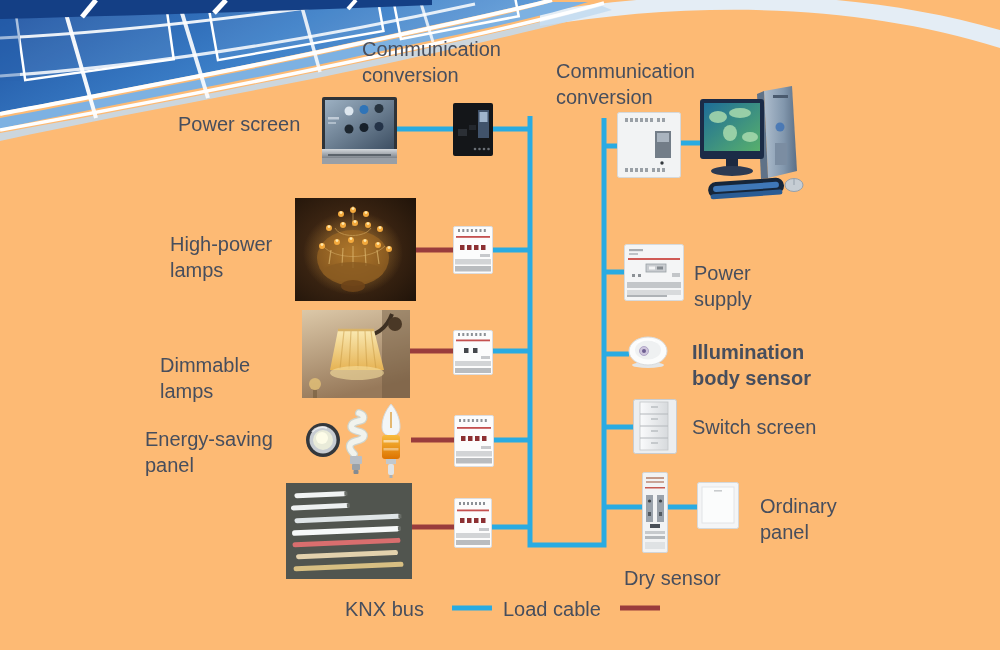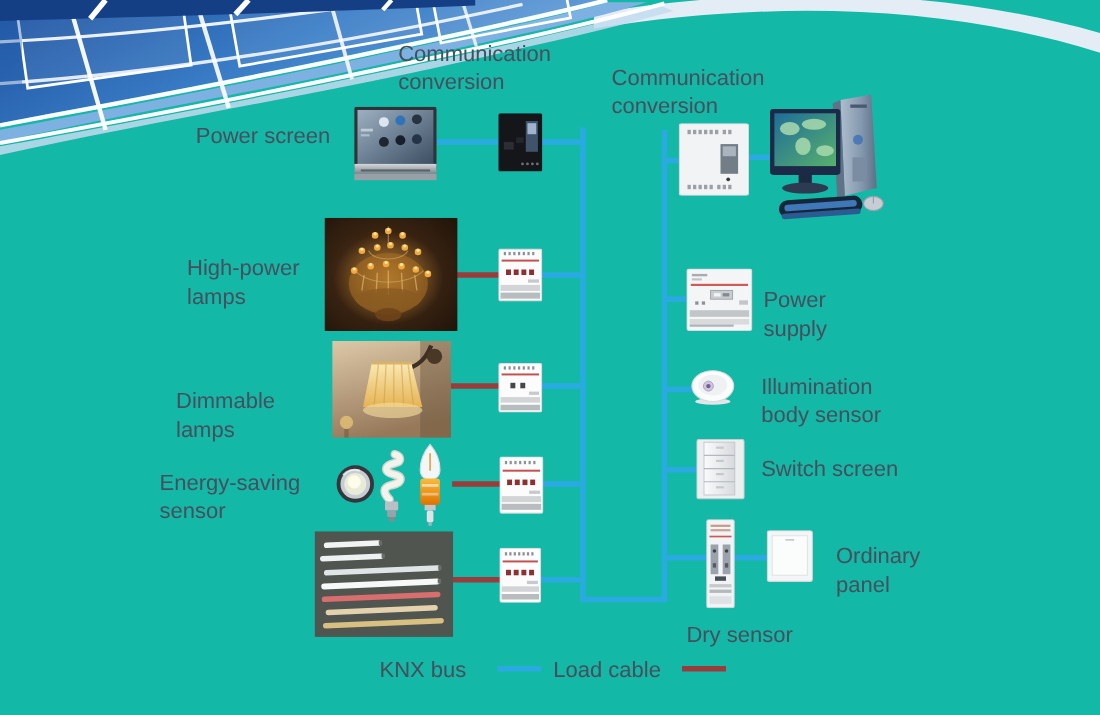--- a/index.html
+++ b/index.html
@@ -1,28 +1,28 @@
 <!DOCTYPE html>
 <html><head>
 <meta charset="utf-8">
 <style>
   html,body{margin:0;padding:0;background:#fff;}
-  .stage{position:relative;width:1000px;height:650px;background:#14b8a6;overflow:hidden;
+  .stage{position:relative;width:1000px;height:650px;background:#fdba74;overflow:hidden;
          font-family:"Liberation Sans",sans-serif;color:#474e5d;}
   .abs{position:absolute;}
   .lbl{position:absolute;font-size:20px;line-height:1.32;color:#474e5d;}
   .lbl-comm1{left:362px;top:36px;width:172px;}
   .lbl-touch{left:178px;top:111px;width:150px;white-space:nowrap;}
   .lbl-comm2{left:556px;top:58px;width:176px;}
   .lbl-hp{left:170px;top:231px;width:130px;}
   .lbl-dim{left:160px;top:352px;width:116px;}
   .lbl-es{left:145px;top:426px;width:156px;}
   .lbl-fl{left:140px;top:516px;width:126px;}
   .lbl-ps{left:694px;top:247px;width:86px;margin-top:13px;}
-  .lbl-il{left:692px;top:339px;width:136px;}
+  .lbl-il{left:692px;top:339px;width:136px;font-weight:bold;}
   .lbl-sw{left:692px;top:414px;width:170px;white-space:nowrap;}
   .lbl-op{left:747px;top:493px;width:100px;margin-left:13px;}
   .lbl-dc{left:624px;top:565px;width:150px;white-space:nowrap;}
   .lbl-knx{left:345px;top:596px;white-space:nowrap;}
   .lbl-load{left:503px;top:596px;white-space:nowrap;}
   .dev{position:absolute;}
   svg{display:block;}
 </style>
 </head>
 <body>
@@ -528,21 +528,21 @@
       <rect x="5" y="5" width="32" height="36" fill="#fbfcfc" stroke="#e2e4e6"></rect>
       <rect x="17" y="8" width="8" height="1.6" fill="#c9ccce"></rect>
     </svg>
   </div>
 
   <div class="lbl lbl-comm1">Communication conversion</div>
   <div class="lbl lbl-touch">Power screen</div>
   <div class="lbl lbl-comm2">Communication conversion</div>
   <div class="lbl lbl-hp">High-power lamps</div>
   <div class="lbl lbl-dim">Dimmable lamps</div>
-  <div class="lbl lbl-es">Energy-saving sensor</div>
+  <div class="lbl lbl-es">Energy-saving panel</div>
   <div class="lbl lbl-ps">Power supply</div>
   <div class="lbl lbl-il">Illumination body sensor</div>
   <div class="lbl lbl-sw">Switch screen</div>
   <div class="lbl lbl-op">Ordinary panel</div>
   <div class="lbl lbl-dc">Dry sensor</div>
 
   <div class="lbl lbl-knx">KNX bus</div>
   <div class="lbl lbl-load">Load cable</div>
 
 </div>

